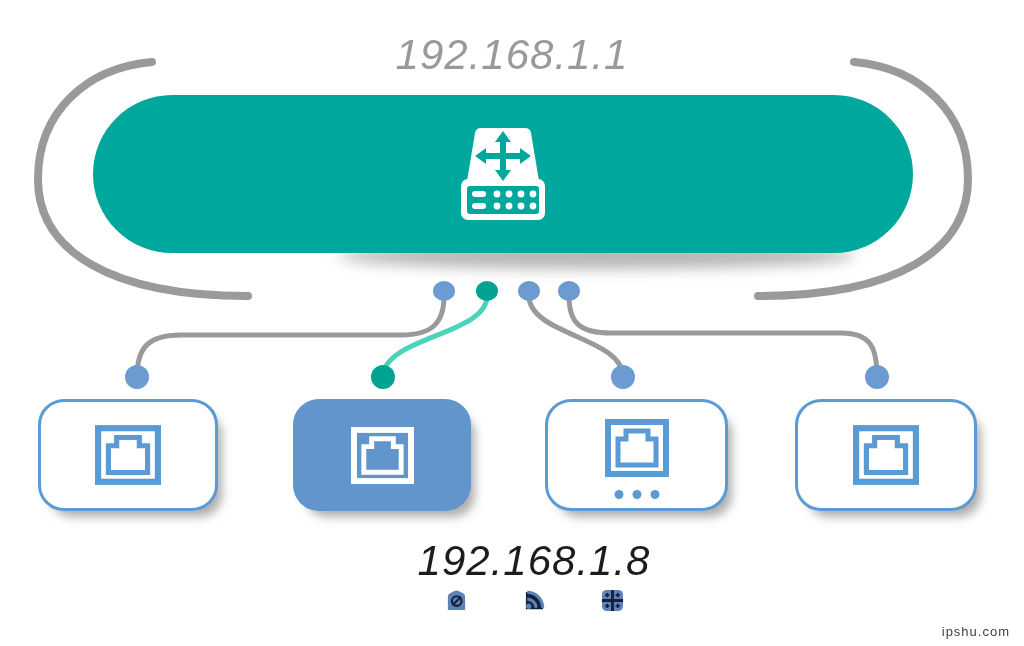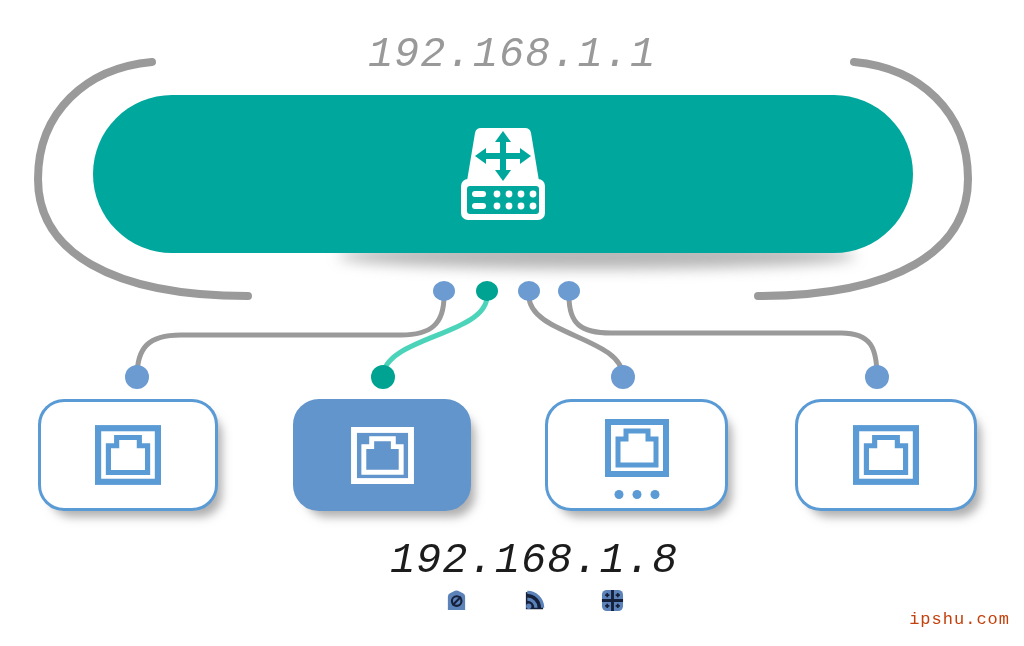--- a/index.html
+++ b/index.html
@@ -1,17 +1,17 @@
 <!DOCTYPE html>
 <html><head>
 <meta charset="utf-8">
 <style>
   html,body{margin:0;padding:0;background:#fff;}
   #stage{position:relative;width:1024px;height:646px;background:#ffffff;overflow:hidden;
-         font-family:Liberation Mono, monospace;}
+         font-family:Liberation Sans, sans-serif;}
 
   
   .ip-label{position:absolute;left:0;width:1024px;text-align:center;font-style:italic;
             font-size:42px;line-height:1;letter-spacing:1px;}
   .ip-top{top:34px;color:#999999;}
   .ip-bottom{top:540px;color:#1c1c1c;margin-left:22px;}
 
   
   .lines{position:absolute;left:0;top:0;width:1024px;height:646px;}
 
@@ -33,21 +33,21 @@
   .box3 .eth{position:absolute;top:17px;left:50%;transform:translateX(-50%);}
   .ellipsis{position:absolute;bottom:9px;left:50%;transform:translateX(-50%);
             display:flex;gap:9px;}
   .ellipsis span{width:9px;height:9px;border-radius:50%;background:#5B9BD5;display:block;}
 
   
   .footer-icons{position:absolute;top:588px;left:0;width:1024px;margin-left:22px;
                 display:flex;justify-content:center;gap:55px;}
   .footer-icons svg{display:block;}
 
-  .watermark{position:absolute;right:14px;bottom:17px;font-size:17px;color:#c2410c;
+  .watermark{position:absolute;right:14px;bottom:7px;font-size:13px;color:#404040;
              letter-spacing:1px;font-style:normal;}
 </style>
 </head>
 <body>
 
 <div id="stage">
 
   <svg width="0" height="0" style="position:absolute" aria-hidden="true">
     <defs>
       <symbol id="eth-sym" viewBox="0 0 64 58">

